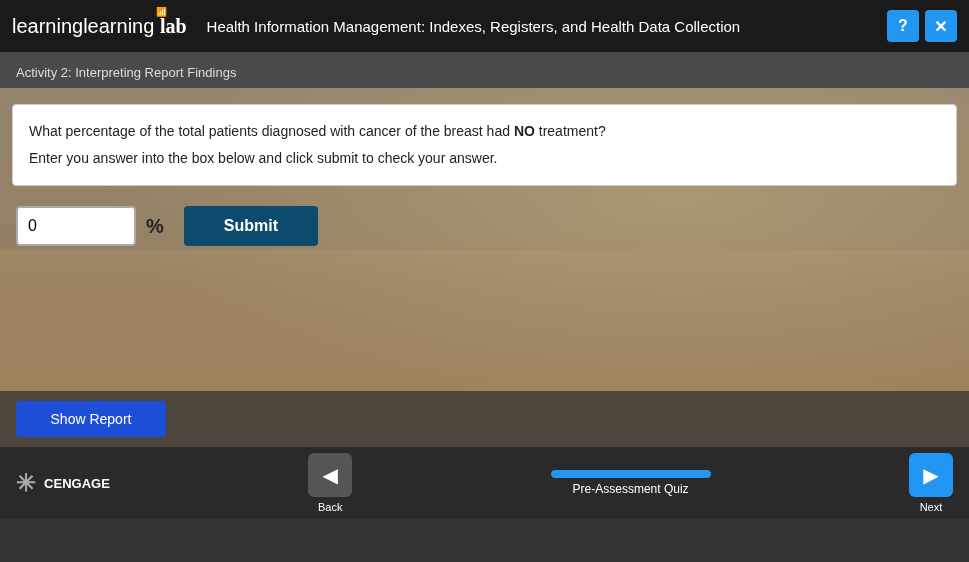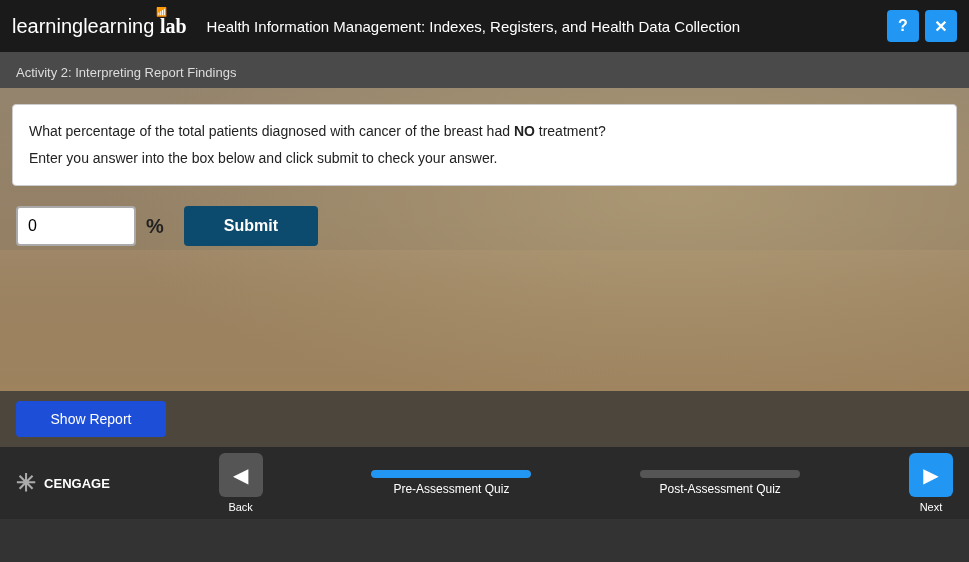--- a/index.html
+++ b/index.html
@@ -317,26 +317,20 @@
   </div>
 
   <div class="nav-section">
     <div class="progress-bar-container">
       <div class="progress-bar-fill" style="width:100%;background:#2196F3;"></div>
     </div>
     <span class="nav-label">Pre-Assessment Quiz</span>
   </div>
 
 
-  <div class="nav-section">
-    <div class="progress-bar-container">
-      <div class="progress-bar-fill" style="width:0%;background:#888;"></div>
-    </div>
-    <span class="nav-label">Post-Assessment Quiz</span>
-  </div>
 
   <div class="next-section">
     <button class="nav-arrow-btn">
       <span style="color:white;font-size:20px;">▶</span>
     </button>
     <span class="nav-arrow-label">Next</span>
   </div>
 </div>
 
 </body></html>

